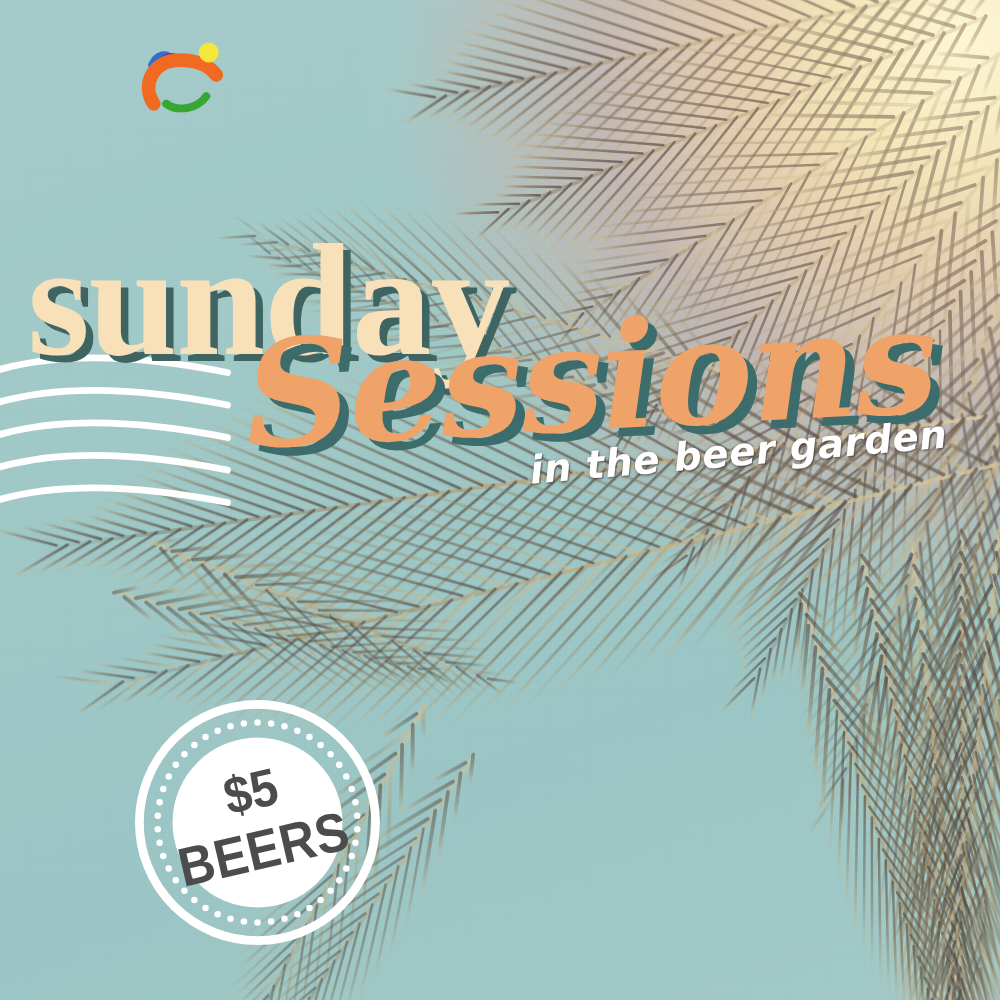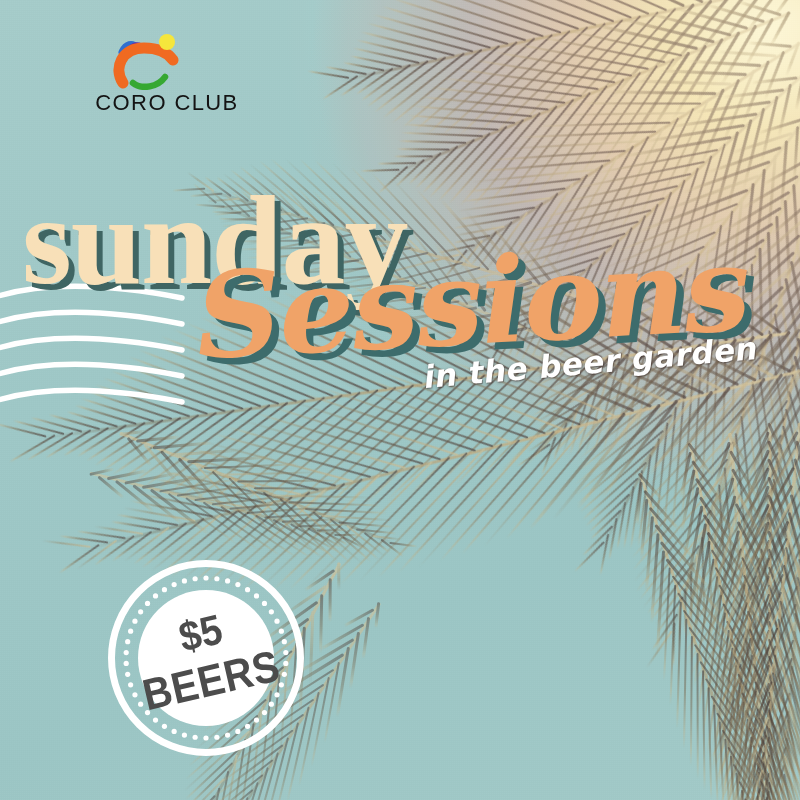--- a/index.html
+++ b/index.html
@@ -1268,21 +1268,20 @@
   </div>
 
   <div class="logo">
     <svg width="150" height="62" viewBox="0 0 150 62" fill="none">
       <path d="M46 20 C40 14 34 16 30 24" stroke="#2f6fd0" stroke-width="7" stroke-linecap="round"></path>
       <path d="M52 21 C45 15 39 18 35 27" stroke="#6b2fa0" stroke-width="7" stroke-linecap="round"></path>
       <path d="M31 55 C21 40 30 20 52 20 C66 20 76 25 81 32" stroke="#f06a21" stroke-width="11" stroke-linecap="round"></path>
       <path d="M41 55 C50 62 66 59 73 49" stroke="#36a832" stroke-width="6.5" stroke-linecap="round"></path>
       <circle cx="75" cy="14" r="8" fill="#f5e63c"></circle>
     </svg>
-    <div class="logo-word">CORO CLUB</div>
   </div>
 
   <div class="word-sunday">sunday</div>
   <div class="word-sessions">Sessions</div>
   <div class="word-garden">in the beer garden</div>
 
 
   <div class="badge">
     <div class="badge-ring"></div>
     <div class="badge-dots">

